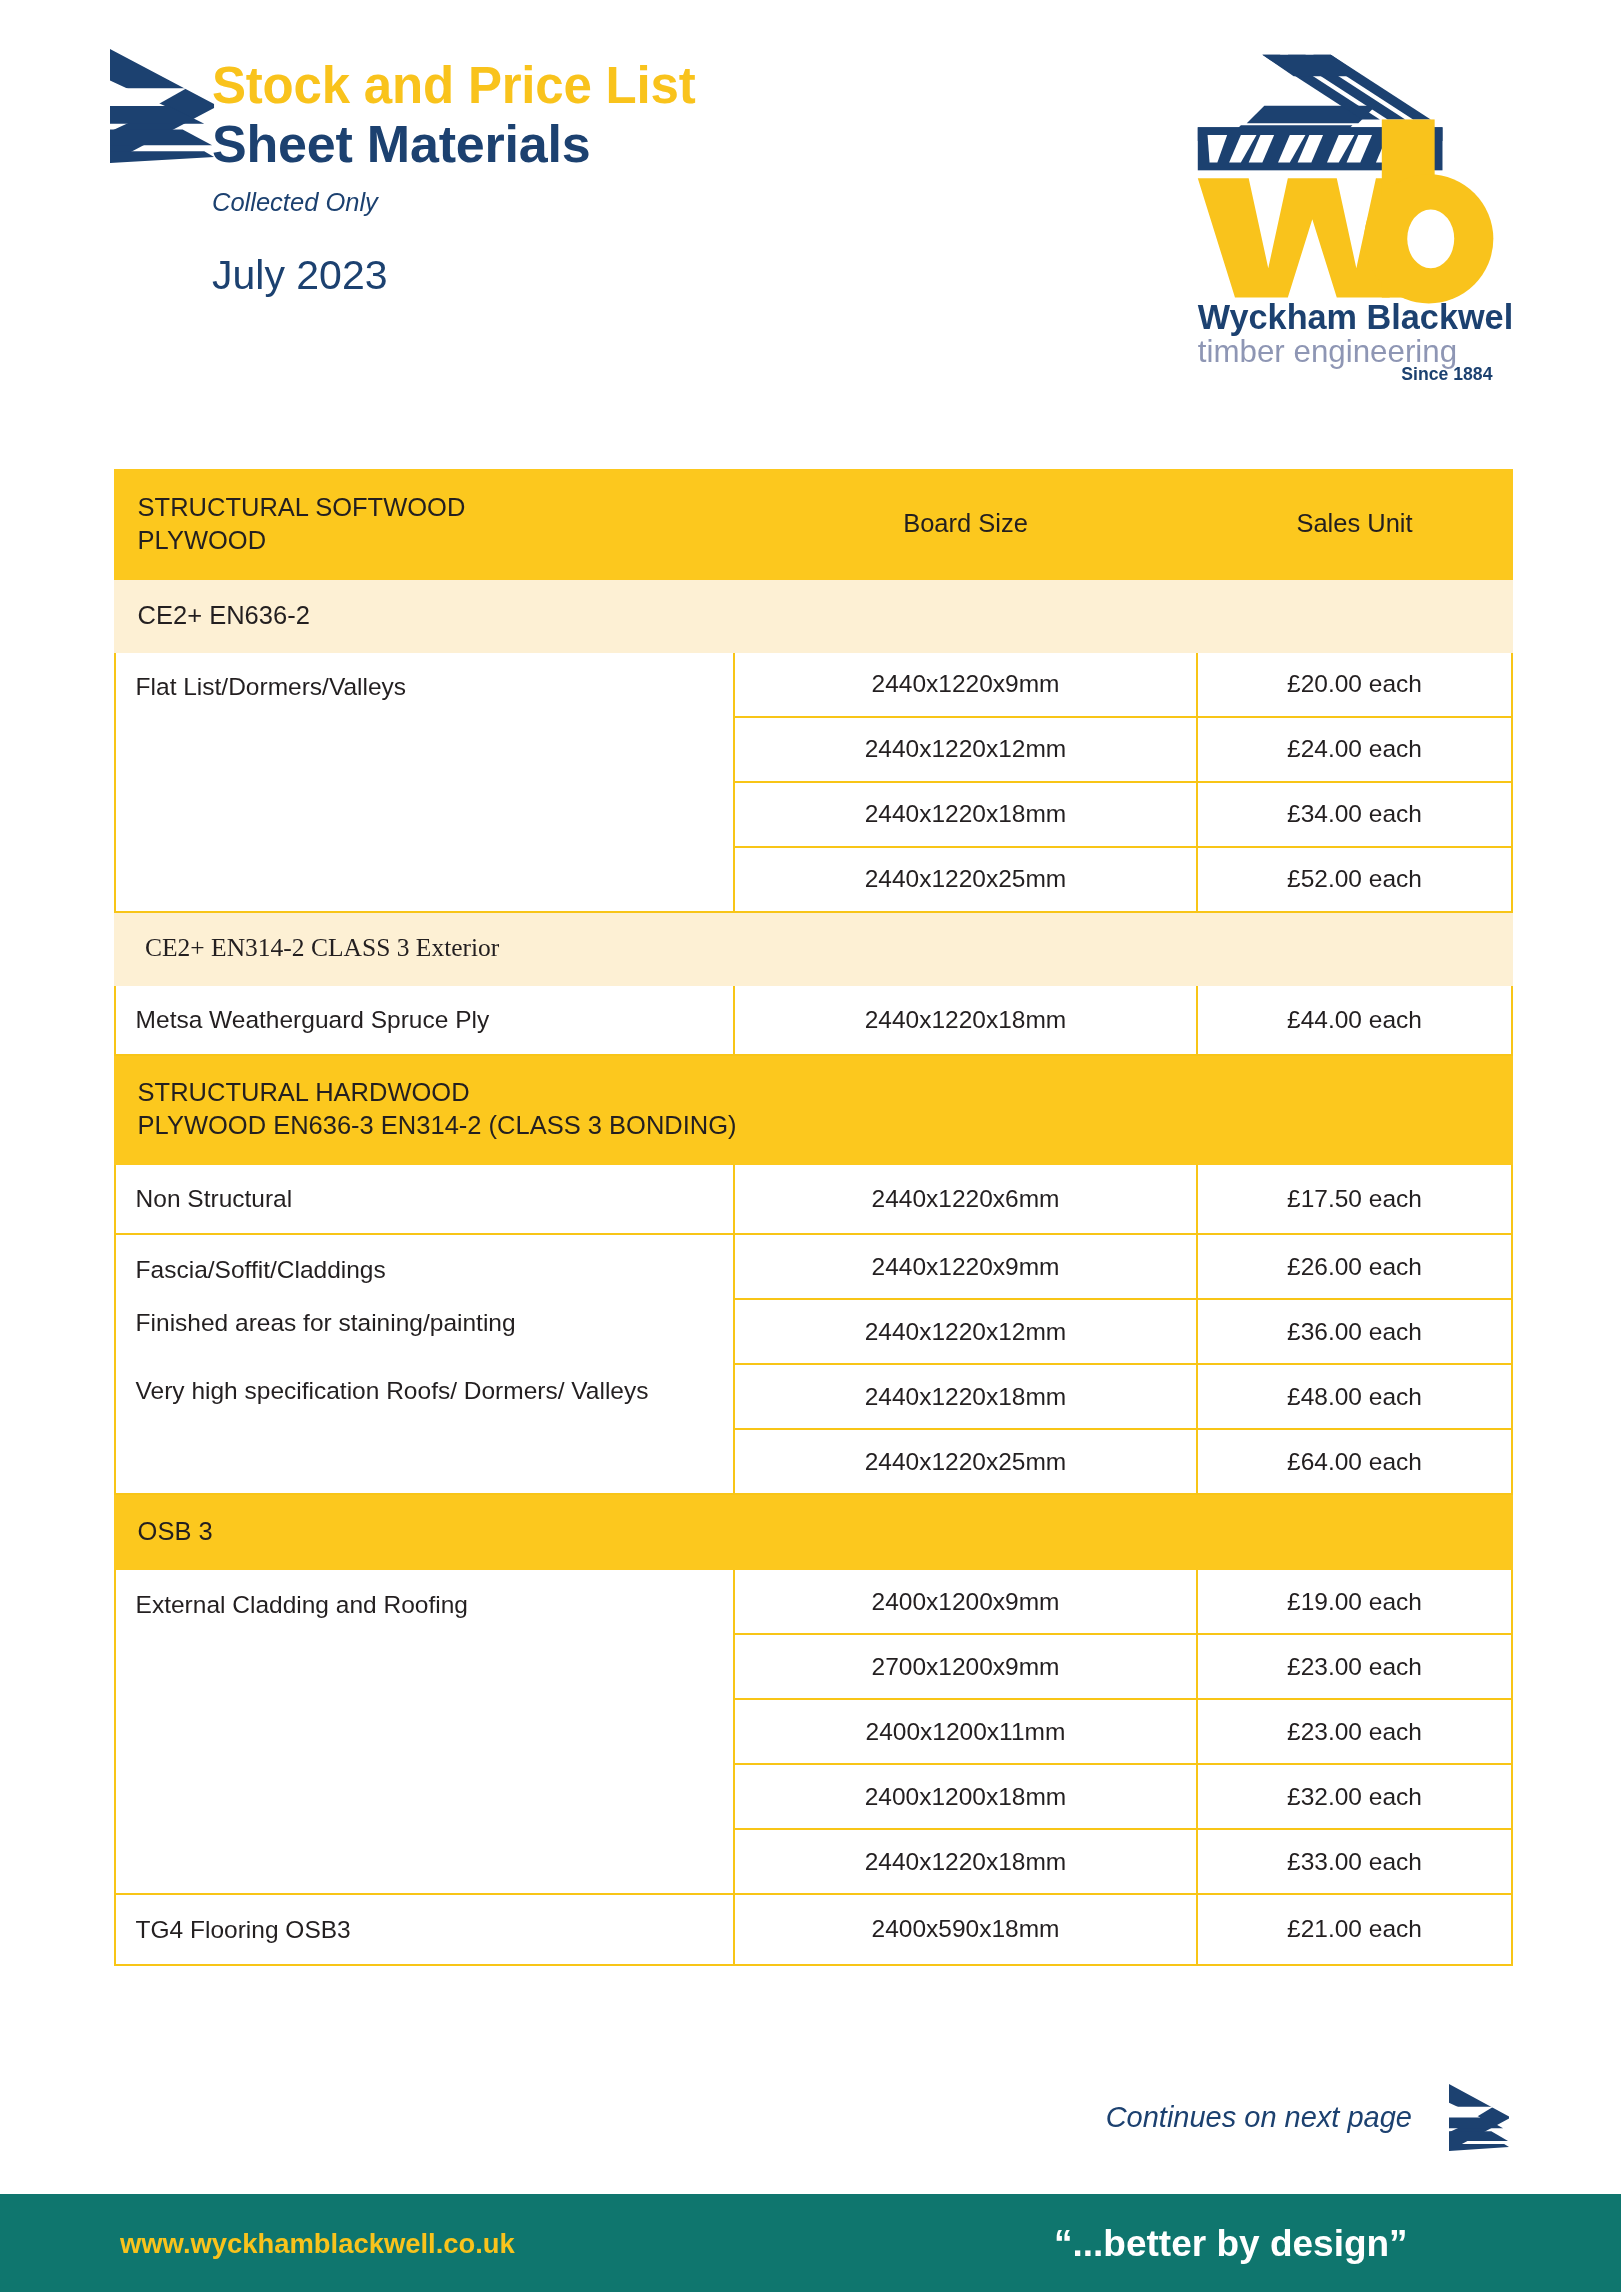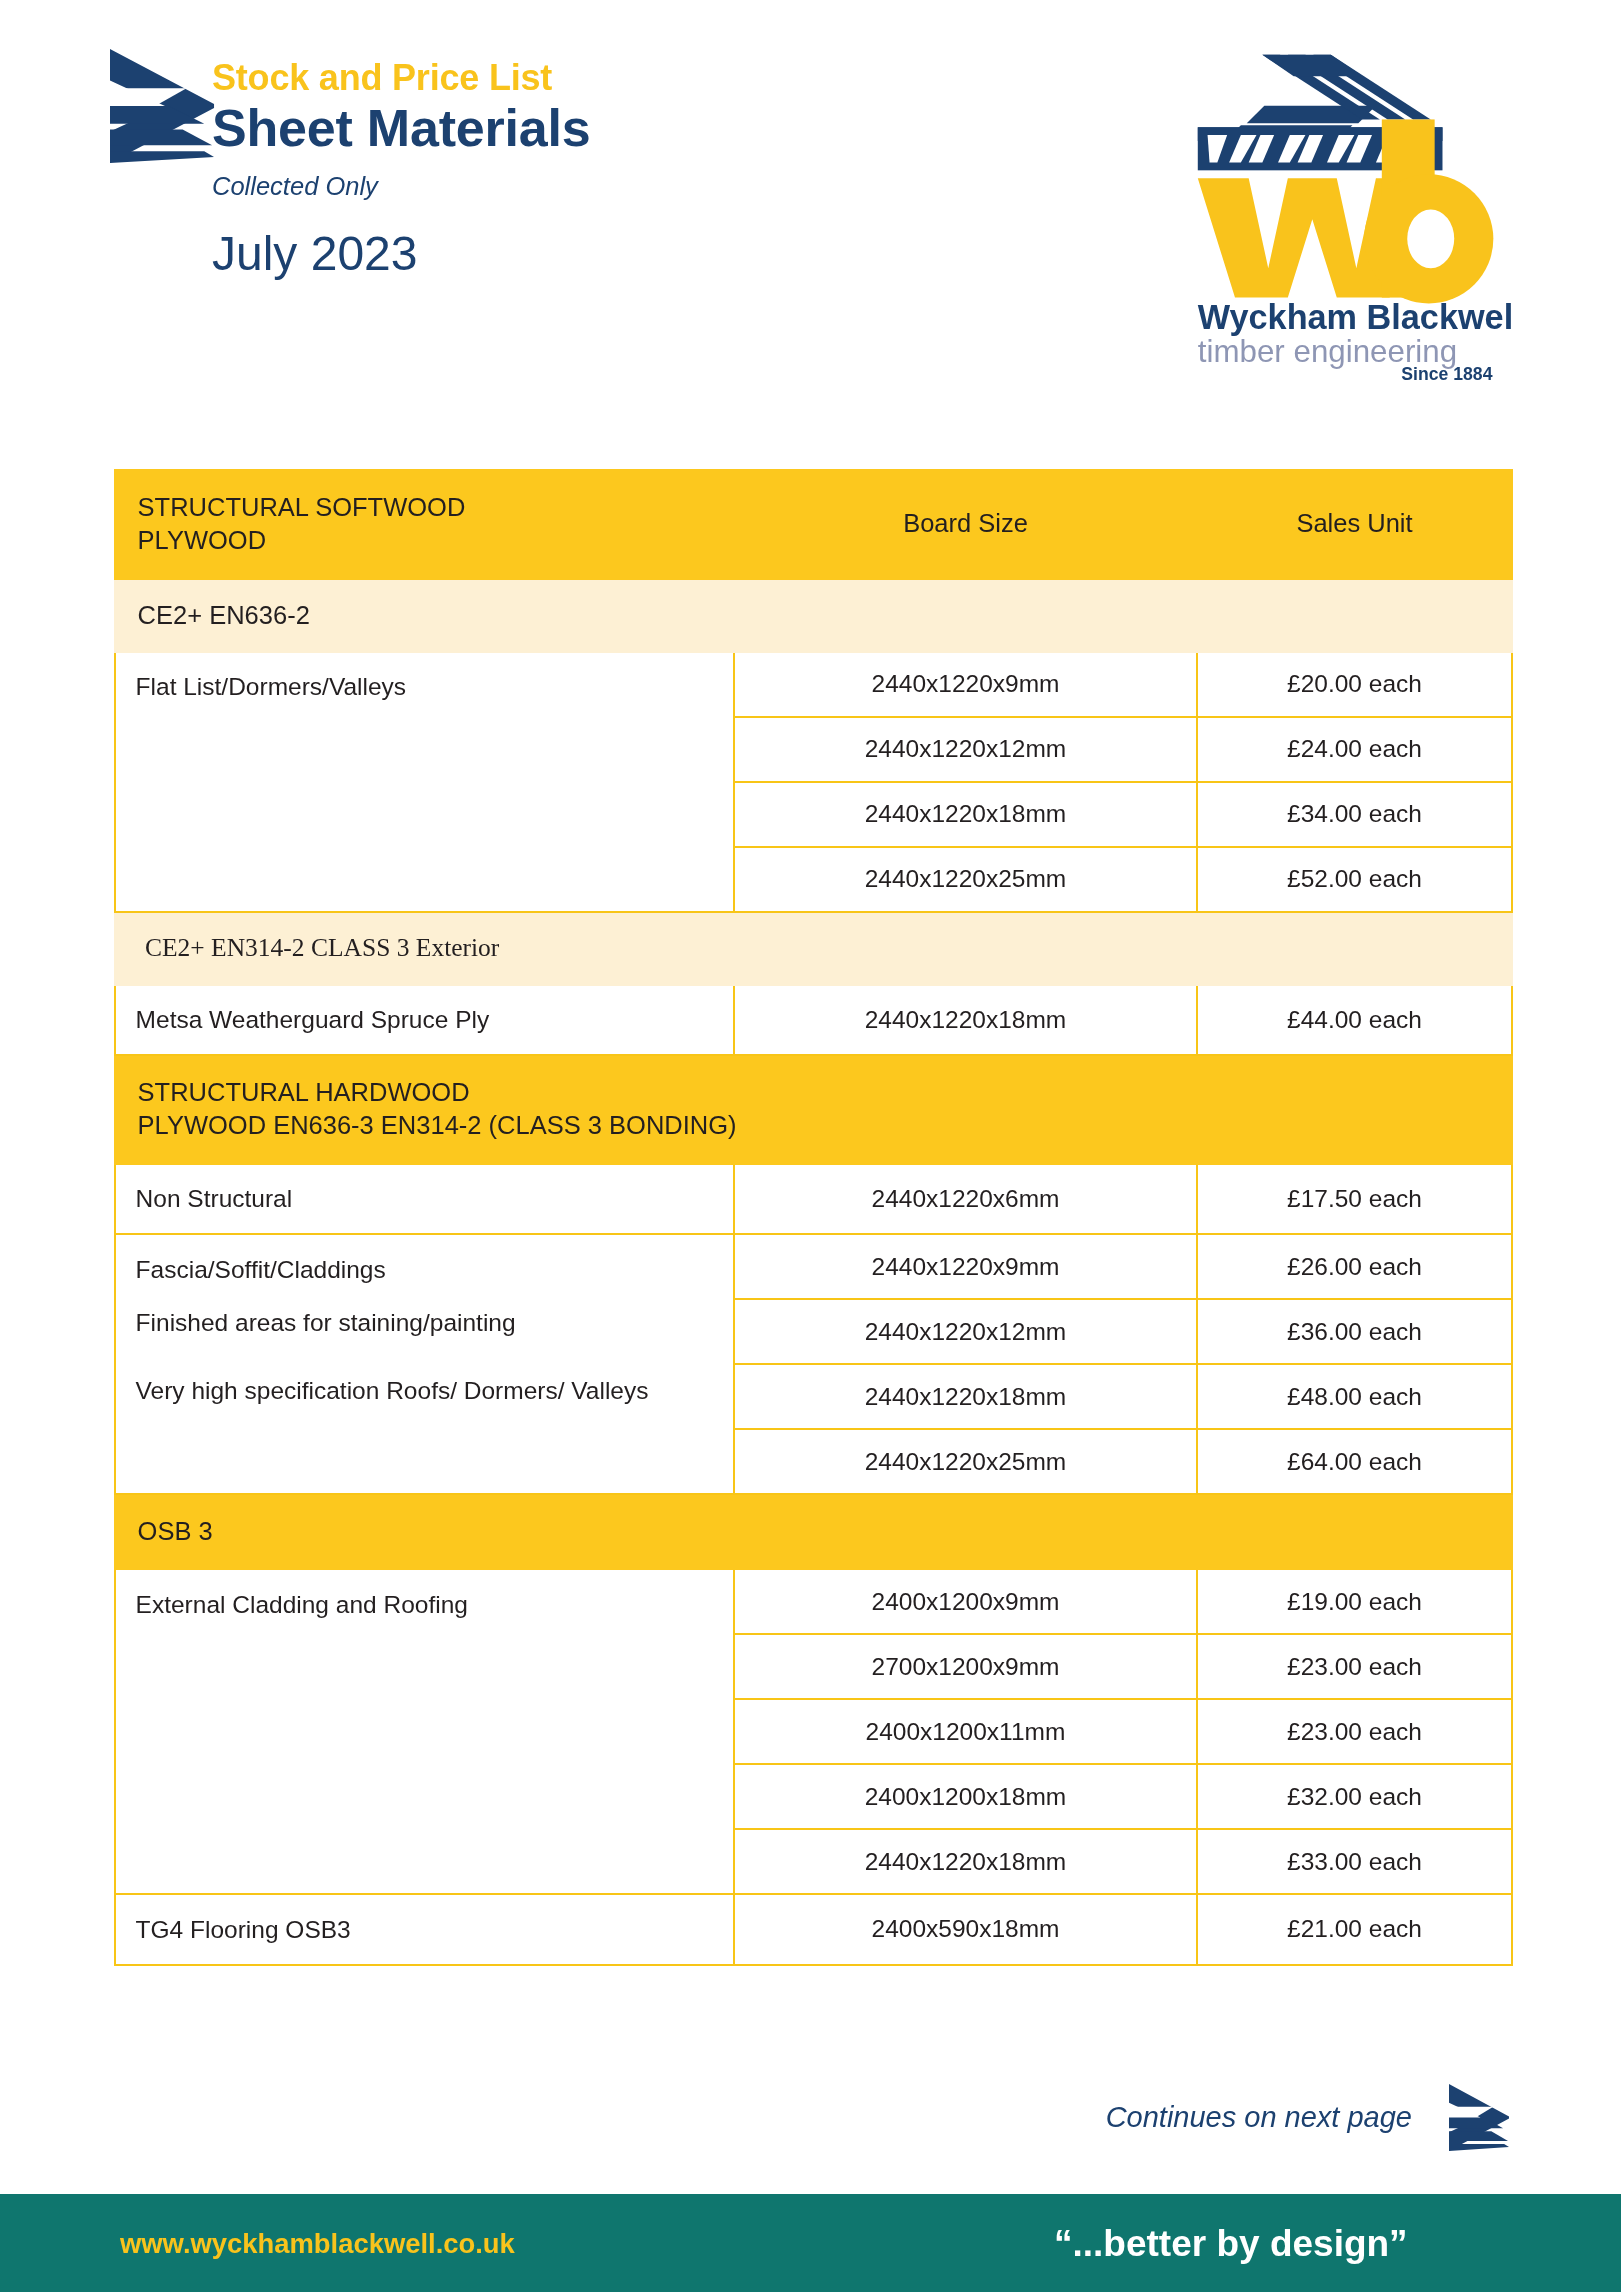--- a/index.html
+++ b/index.html
@@ -30,21 +30,21 @@
     top: 47px;
     width: 106px;
     height: 118px;
   }
   .title-block {
     position: absolute;
     left: 212px;
     top: 59px;
   }
   .title-main {
-    font-size: 36px;
+    font-size: 51px;
     font-weight: bold;
     color: #F9C31C;
     letter-spacing: -0.2px;
     line-height: 1.06;
     white-space: nowrap;
   }
   .title-sub {
     font-size: 52px;
     font-weight: bold;
     color: #1C4170;
@@ -54,23 +54,23 @@
     white-space: nowrap;
   }
   .title-note {
     font-size: 25.5px;
     font-style: italic;
     color: #1C4170;
     margin-top: 13.7px;
     white-space: nowrap;
   }
   .title-date {
-    font-size: 48px;
+    font-size: 41px;
     color: #1C4170;
-    margin-top: 25px;
+    margin-top: 35px;
     white-space: nowrap;
   }
 
   
   .logo {
     position: absolute;
     left: 1188px;
     top: 37px;
     width: 323px;
     height: 343px;

